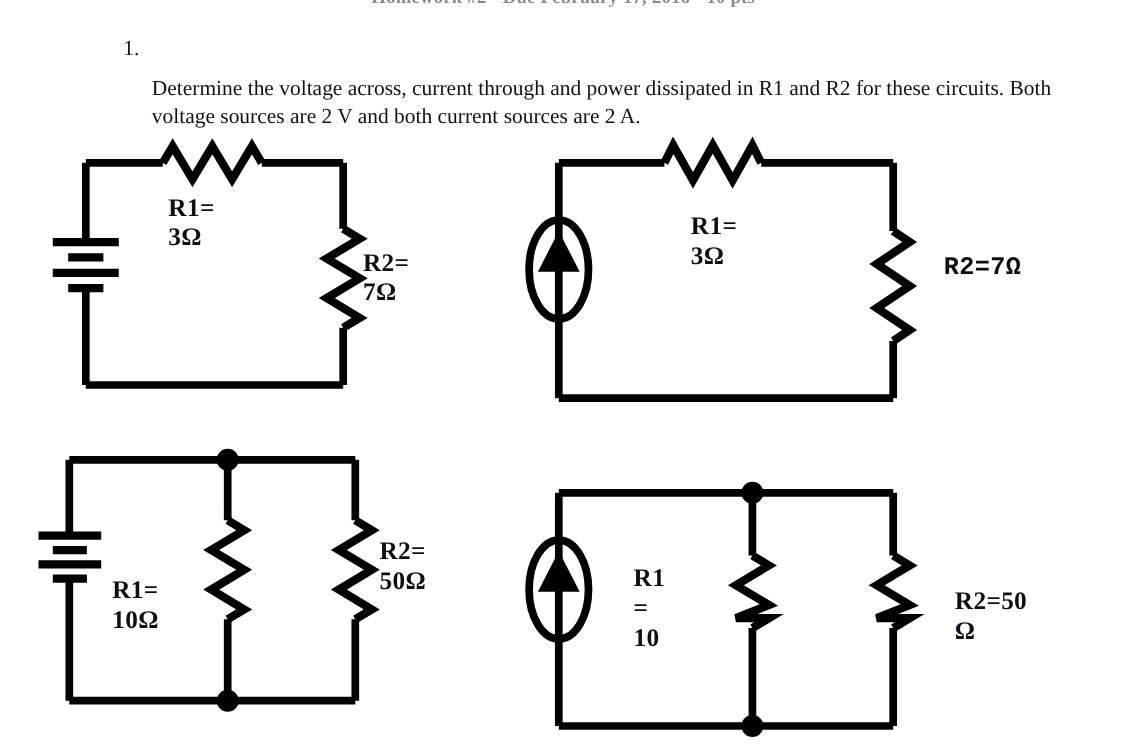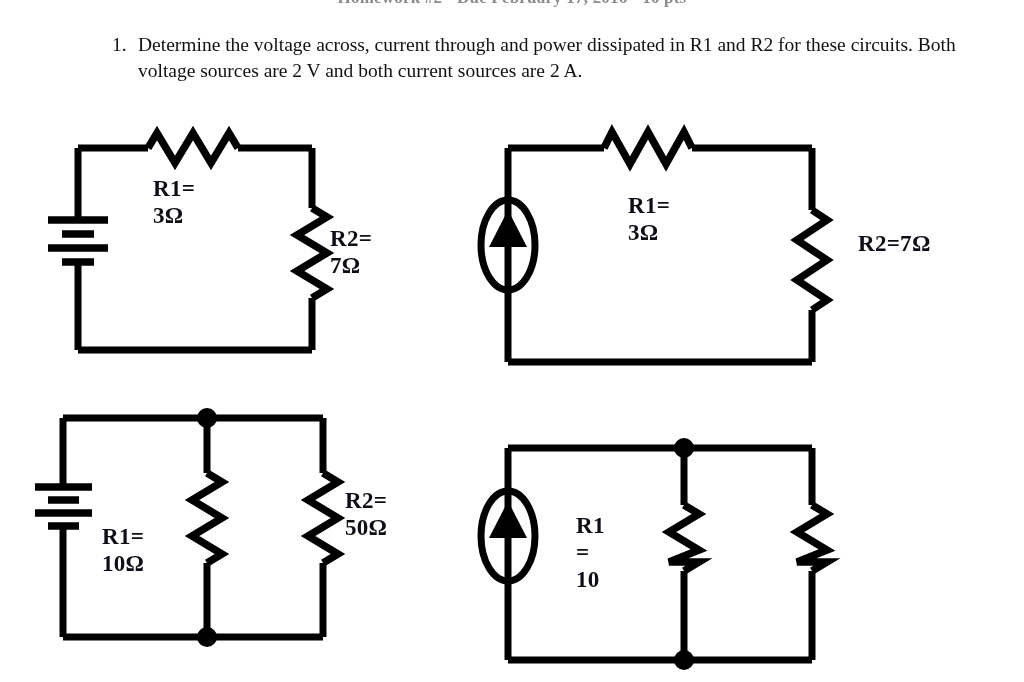--- a/index.html
+++ b/index.html
@@ -45,20 +45,21 @@
     font-size: 19.5px;
     line-height: 1.32;
   }
   #problem .num {
     width: 26px;
     flex: 0 0 26px;
     font-size: 19.5px;
   }
   #problem .body {
     flex: 1 1 auto;
+    margin-top: 36px;
   }
 
   
   #circuits {
     position: absolute;
     left: 0;
     top: 0;
     width: 1024px;
     height: 682px;
     border-radius: 28px;
@@ -189,21 +190,21 @@
       <path class="wire" d="M 28,232 L 332,232"></path>
 
       <path class="wire" d="M 332,18 L 332,80"></path>
 
       <path class="zig" d="M 332,80 L 347,90 L 317,110 L 347,130 L 317,150 L 347,170 L 332,180"></path>
 
       <path class="wire" d="M 332,180 L 332,232"></path>
     </svg>
     <div class="lbl" style="left:148px; top:62px;">R1=
 3Ω</div>
-    <div class="lbl" style="left:378px; top:100px;">R2=7Ω</div>
+    <div class="lbl" style="left:378px; top:100px;font-family:Liberation Mono, monospace;">R2=7Ω</div>
   </div>
 
   <div class="circuit" style="left:40px; top:405px; width:320px; height:250px;">
     <svg width="320" height="250" viewBox="0 0 320 250">
 
       <path class="wire" d="M 23,13 L 283,13"></path>
 
       <path class="wire" d="M 23,13 L 23,80"></path>
 
       <line class="plate" x1="-5" y1="82" x2="52" y2="82"></line>
@@ -253,15 +254,17 @@
       <circle class="dot" cx="204" cy="33" r="10"></circle>
       <circle class="dot" cx="204" cy="245" r="10"></circle>
 
       <path class="wire" d="M 332,33 L 332,90"></path>
       <path class="zig" d="M 332,90 L 347,99 L 317,117 L 347,135 L 317,147 L 347,147 L 332,156"></path>
       <path class="wire" d="M 332,156 L 332,245"></path>
     </svg>
     <div class="lbl clip" style="left:96px; top:97px; height:85px;">R1
 =
 10</div>
+    <div class="lbl" style="left:388px; top:118px;">R2=50
+Ω</div>
   </div>
 
 </div>
 
 </body></html>

